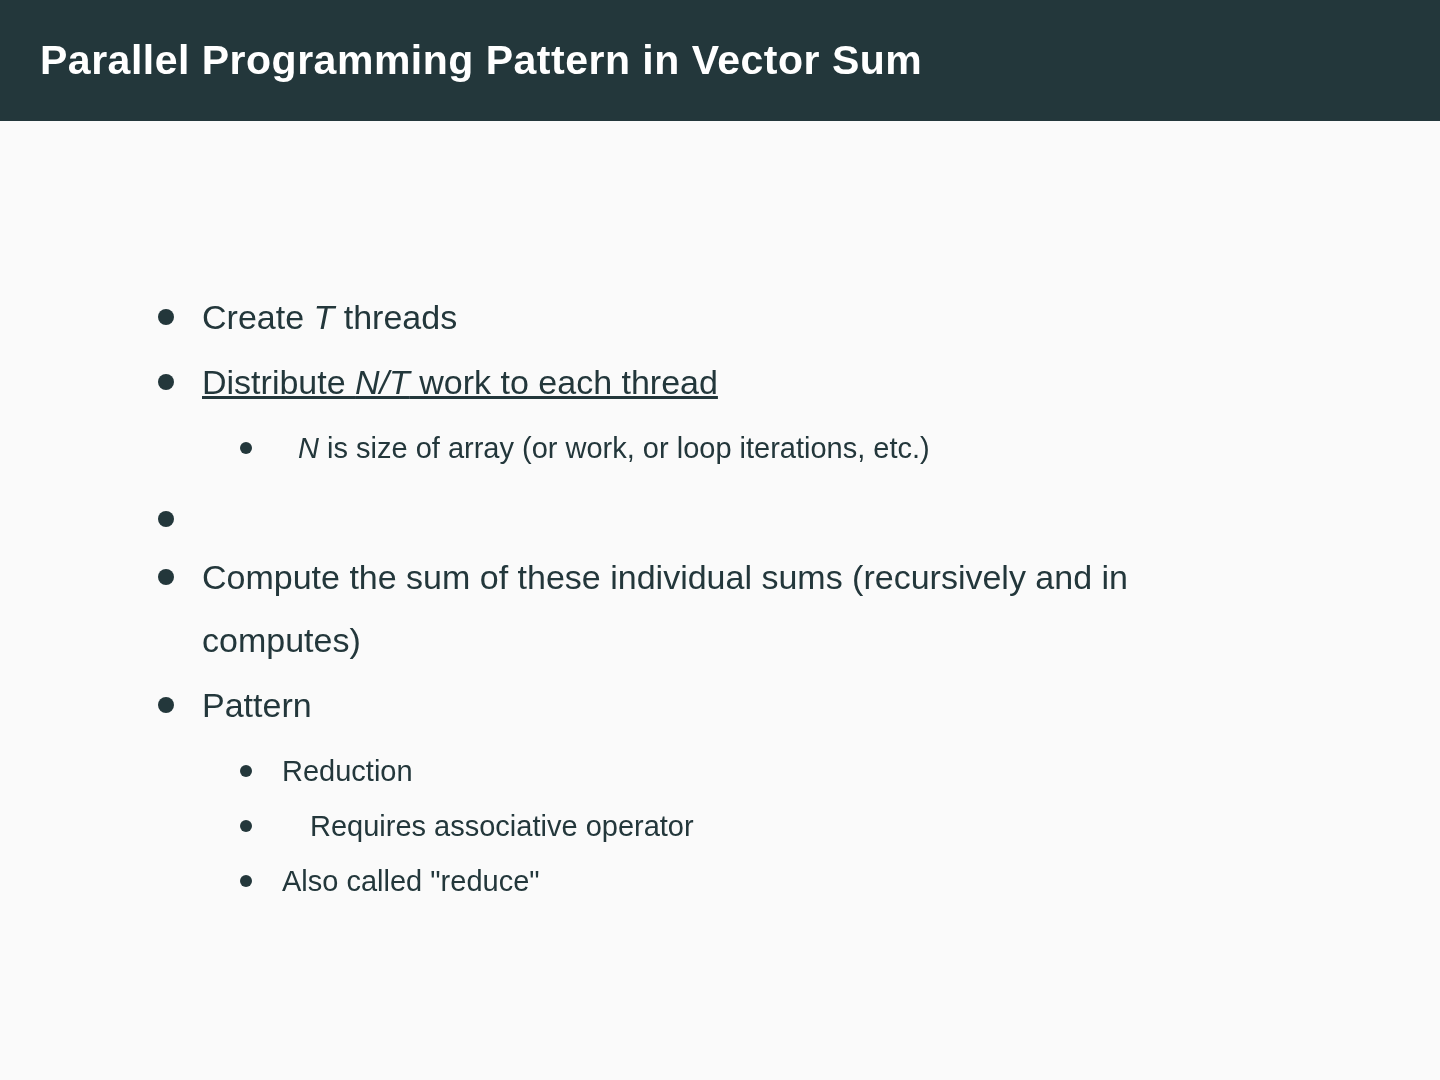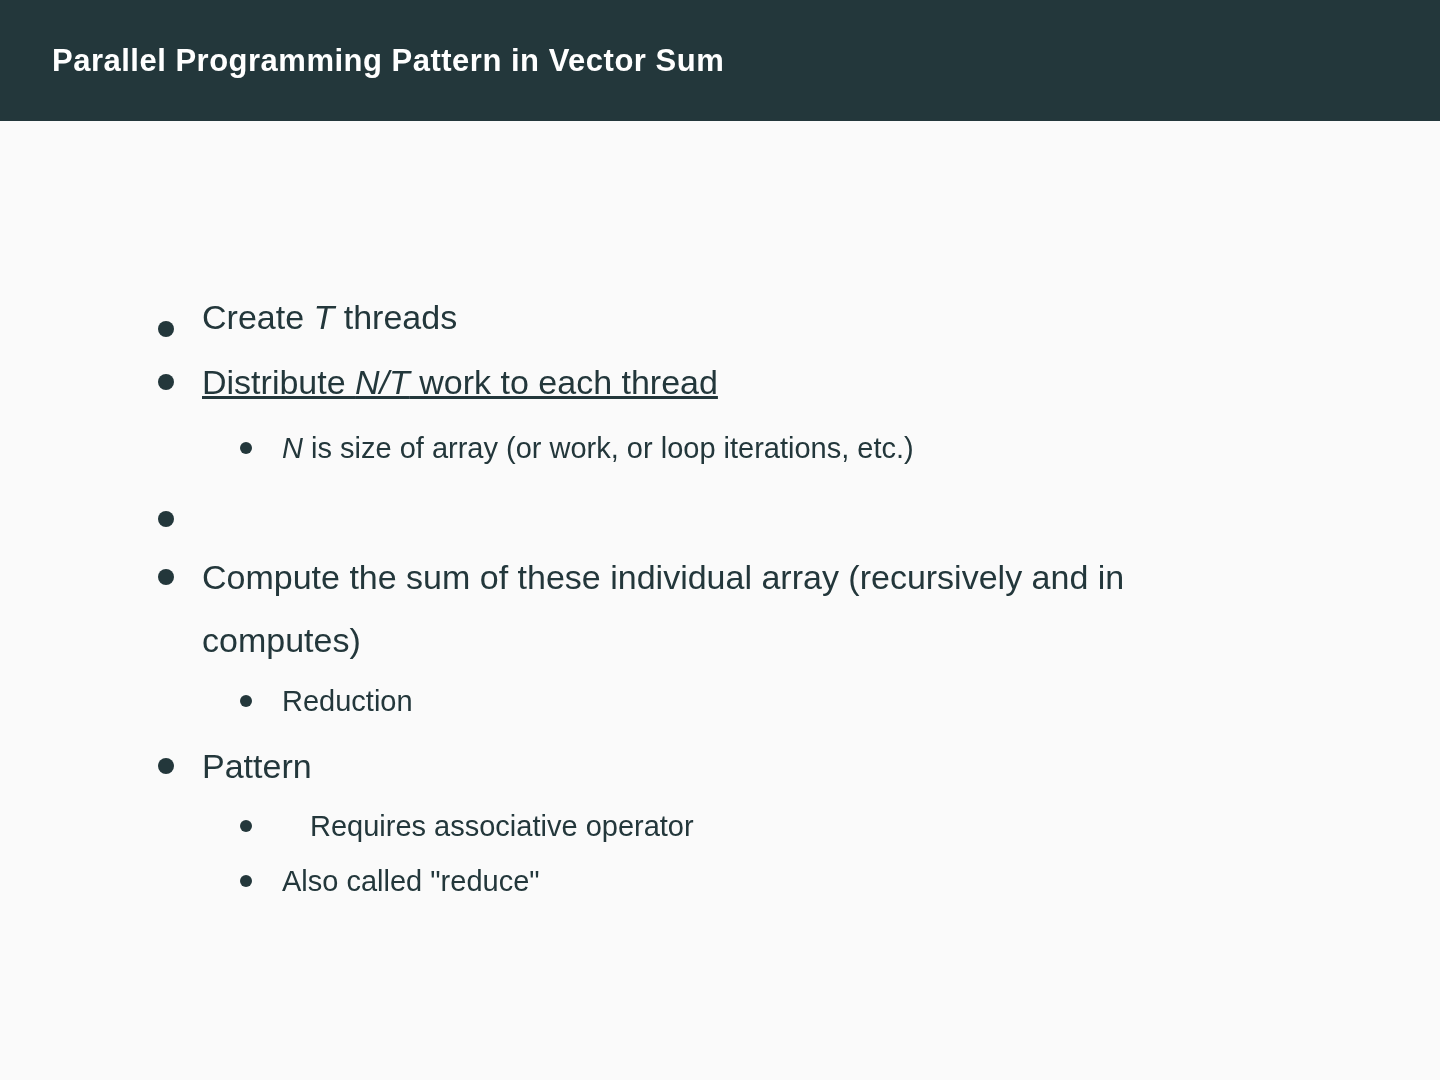--- a/index.html
+++ b/index.html
@@ -21,23 +21,23 @@
     width:1440px;height:1080px;
     background:var(--body-bg);
   }
   .slide-header{
     width:1440px;height:121px;
     background:var(--header-bg);
     display:flex;align-items:center;
   }
   .slide-title{
     color:var(--title-text);
-    font-size:31px;
+    font-size:41px;
     font-weight:bold;
-    padding-left:52px;
+    padding-left:40px;
     letter-spacing:0.5px;
     white-space:nowrap;
   }
   .bullet-list{
     list-style:none;
     padding-top:165px;
   }
   .bullet-item{
     display:flex;
     align-items:flex-start;
@@ -62,23 +62,23 @@
     font-size:29px;
     line-height:54px;
   }
   .bullet-item.l2 .dot{
     width:12px;height:12px;
     margin-top:21px;
     margin-right:30px;
   }
   .bullet-item .txt{max-width:1140px;}
   .bullet-item .it{font-style:italic;}
-  .bullet-list li:nth-child(1){margin-top:0;align-items:center;}
+  .bullet-list li:nth-child(1){margin-top:0;}
   .bullet-list li:nth-child(2){margin-top:2px;text-decoration:underline;}
-  .bullet-list li:nth-child(3){margin-top:7px;}
+  .bullet-list li:nth-child(3){margin-top:7px;gap:16px;}
   .bullet-list li:nth-child(4){margin-top:13px;}
   .bullet-list li:nth-child(5){margin-top:19px;}
   .bullet-list li:nth-child(6){margin-top:2px;}
   .bullet-list li:nth-child(7){margin-top:7px;}
   .bullet-list li:nth-child(8){margin-top:1px;gap:28px;}
   .bullet-list li:nth-child(9){margin-top:1px;}
 </style>
 </head>
 <body>
 
@@ -97,29 +97,29 @@
       </li>
       <li class="bullet-item l2">
         <span class="dot"></span>
         <span class="txt"><span class="it">N</span><span> is size of array (or work, or loop iterations, etc.)</span></span>
       </li>
       <li class="bullet-item l1">
         <span class="dot"></span>
       </li>
       <li class="bullet-item l1">
         <span class="dot"></span>
-        <span class="txt"><span>Compute the sum of these individual array (recursively and in</span><br><span>computes)</span></span>
+        <span class="txt"><span>Compute the sum of these individual sums (recursively and in</span><br><span>computes)</span></span>
+      </li>
+      <li class="bullet-item l1">
+        <span class="dot"></span>
+        <span class="txt"><span>Pattern</span></span>
       </li>
       <li class="bullet-item l2">
         <span class="dot"></span>
         <span class="txt"><span>Reduction</span></span>
-      </li>
-      <li class="bullet-item l1">
-        <span class="dot"></span>
-        <span class="txt"><span>Pattern</span></span>
       </li>
       <li class="bullet-item l2">
         <span class="dot"></span>
         <span class="txt"><span>Requires associative operator</span></span>
       </li>
       <li class="bullet-item l2">
         <span class="dot"></span>
         <span class="txt"><span>Also called "reduce"</span></span>
       </li>
     </ul>

